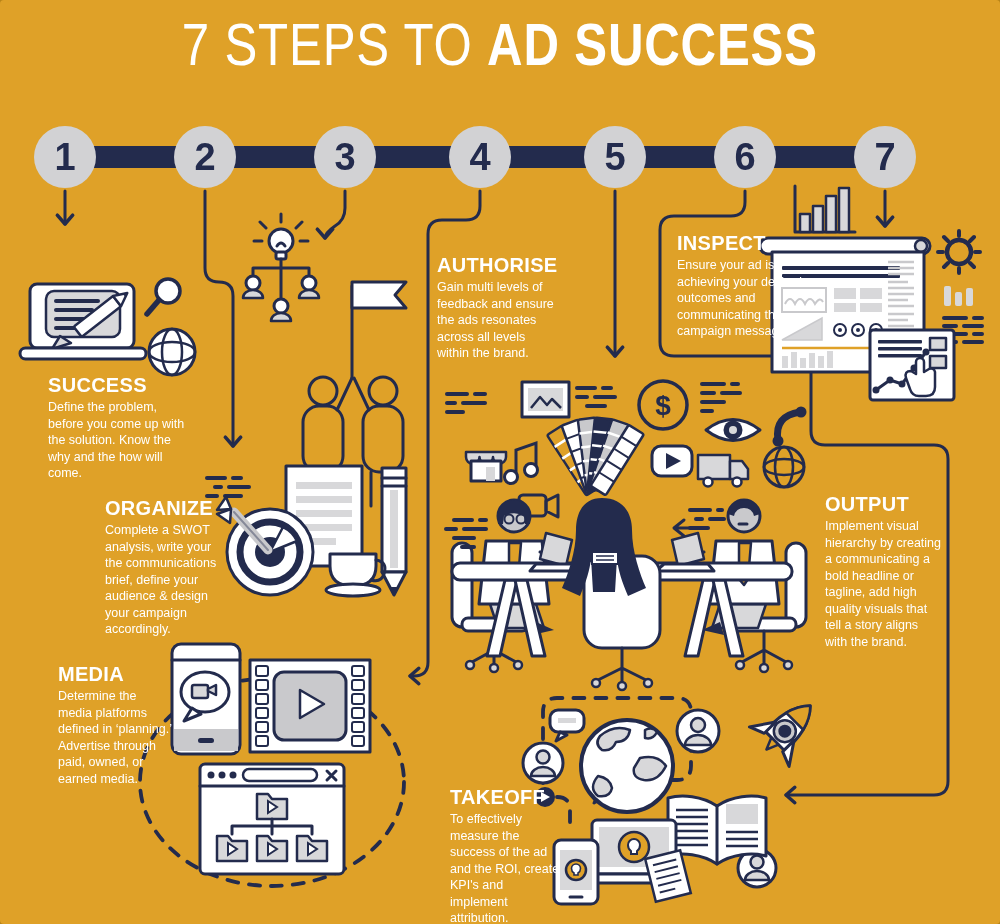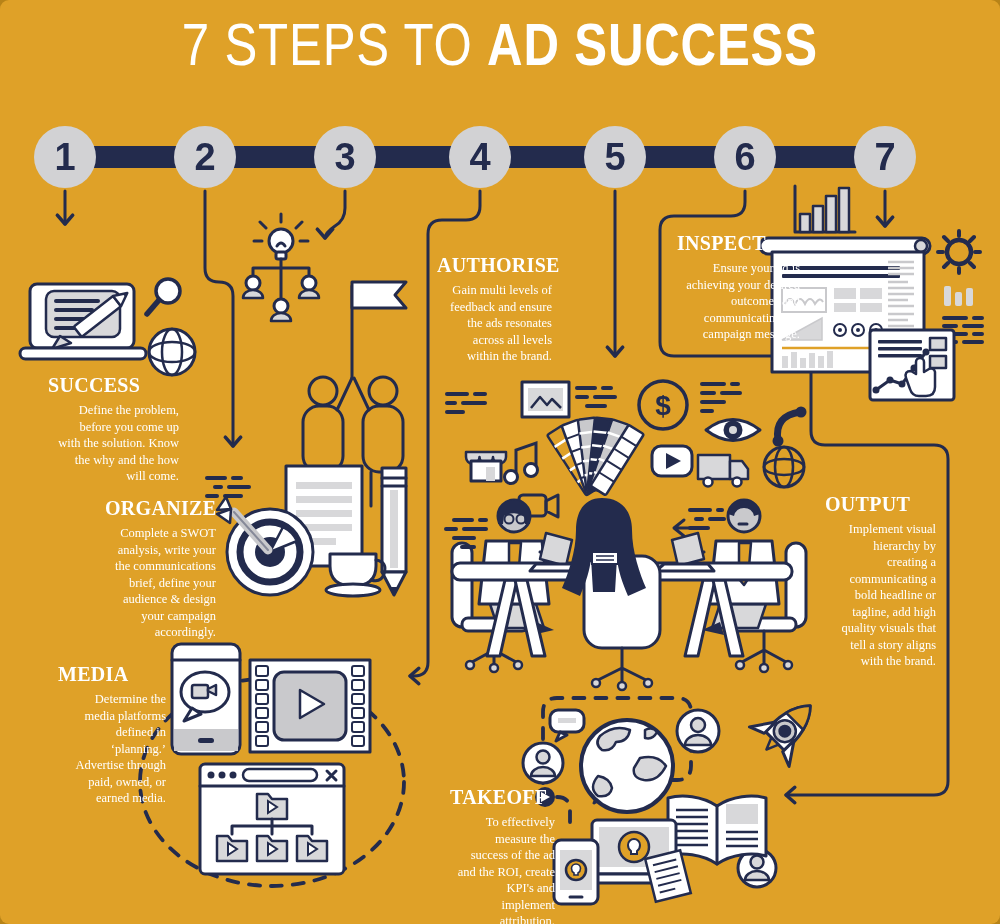--- a/index.html
+++ b/index.html
@@ -1,17 +1,17 @@
 <!DOCTYPE html>
 <html><head>
 <meta charset="utf-8">
 <style>
   html,body{margin:0;padding:0;background:#b78318;}
   .canvas{position:relative;width:1000px;height:924px;background:#DFA128;overflow:hidden;
-          font-family:"Liberation Sans",sans-serif;border-radius:9px;}
+          font-family:"Liberation Sans",sans-serif;border-radius:4px;}
   
   .title{position:absolute;top:12px;left:0;width:100%;text-align:center;color:#fff;z-index:3;}
   .title-inner{display:inline-block;transform:scaleX(0.82);transform-origin:center;white-space:nowrap;
                font-size:60px;letter-spacing:1px;line-height:1.1;}
   .title .thin{font-weight:400;}
   .title .bold{font-weight:800;}
   
   .tl-bar{position:absolute;left:65px;top:146px;width:820px;height:22px;background:#232B4D;z-index:1;}
   .step-circle{position:absolute;top:126px;width:62px;height:62px;border-radius:50%;background:#D2D2D4;
                color:#232B4D;font-weight:800;font-size:38px;display:flex;align-items:center;justify-content:center;
@@ -19,23 +19,23 @@
   
   .art{position:absolute;left:0;top:0;z-index:1;}
   .ol{fill:#fff;stroke:#232B4D;stroke-width:3;stroke-linejoin:round;stroke-linecap:round;}
   .ln{fill:none;stroke:#232B4D;stroke-width:3;stroke-linejoin:round;stroke-linecap:round;}
   .gy{fill:#D8D8DA;stroke:#232B4D;stroke-width:2.5;stroke-linejoin:round;}
   .nv{fill:#232B4D;}
   .gld{fill:#DFA128;stroke:#232B4D;stroke-width:2.5;stroke-linejoin:round;}
   .dsh{fill:none;stroke:#232B4D;stroke-width:3.8;stroke-linecap:round;stroke-dasharray:11 11;}
   .tl{fill:#232B4D;}
   
-  .sec{position:absolute;color:#fff;z-index:3;font-family:Liberation Serif, serif;}
+  .sec{position:absolute;color:#fff;z-index:3;}
   .sec h2{margin:0 0 4px 0;font-size:20px;font-weight:800;letter-spacing:.3px;line-height:1;}
-  .sec p{margin:7px;font-size:12.5px;line-height:1.32;text-align:right;}
+  .sec p{margin:0;font-size:12.5px;line-height:1.32;}
 </style>
 </head>
 <body>
 
 <div class="canvas">
 
   <div class="title">
     <div class="title-inner">
       <span class="thin">7 STEPS TO </span><span class="bold">AD SUCCESS</span>
     </div>

